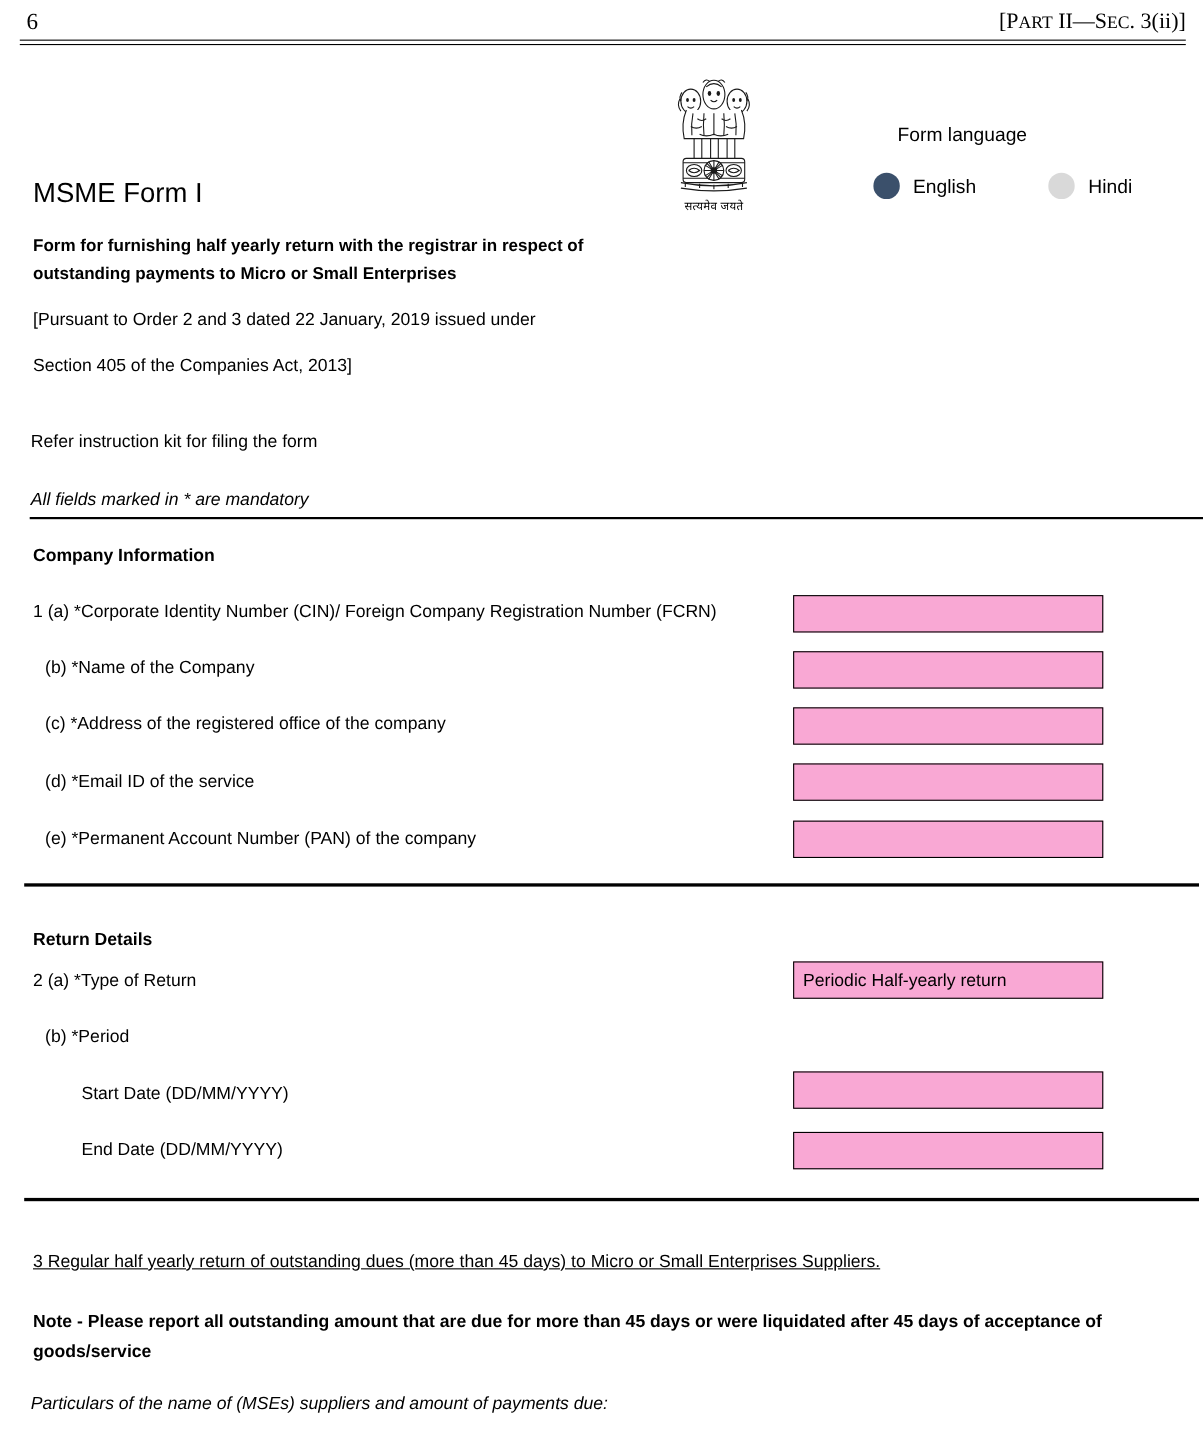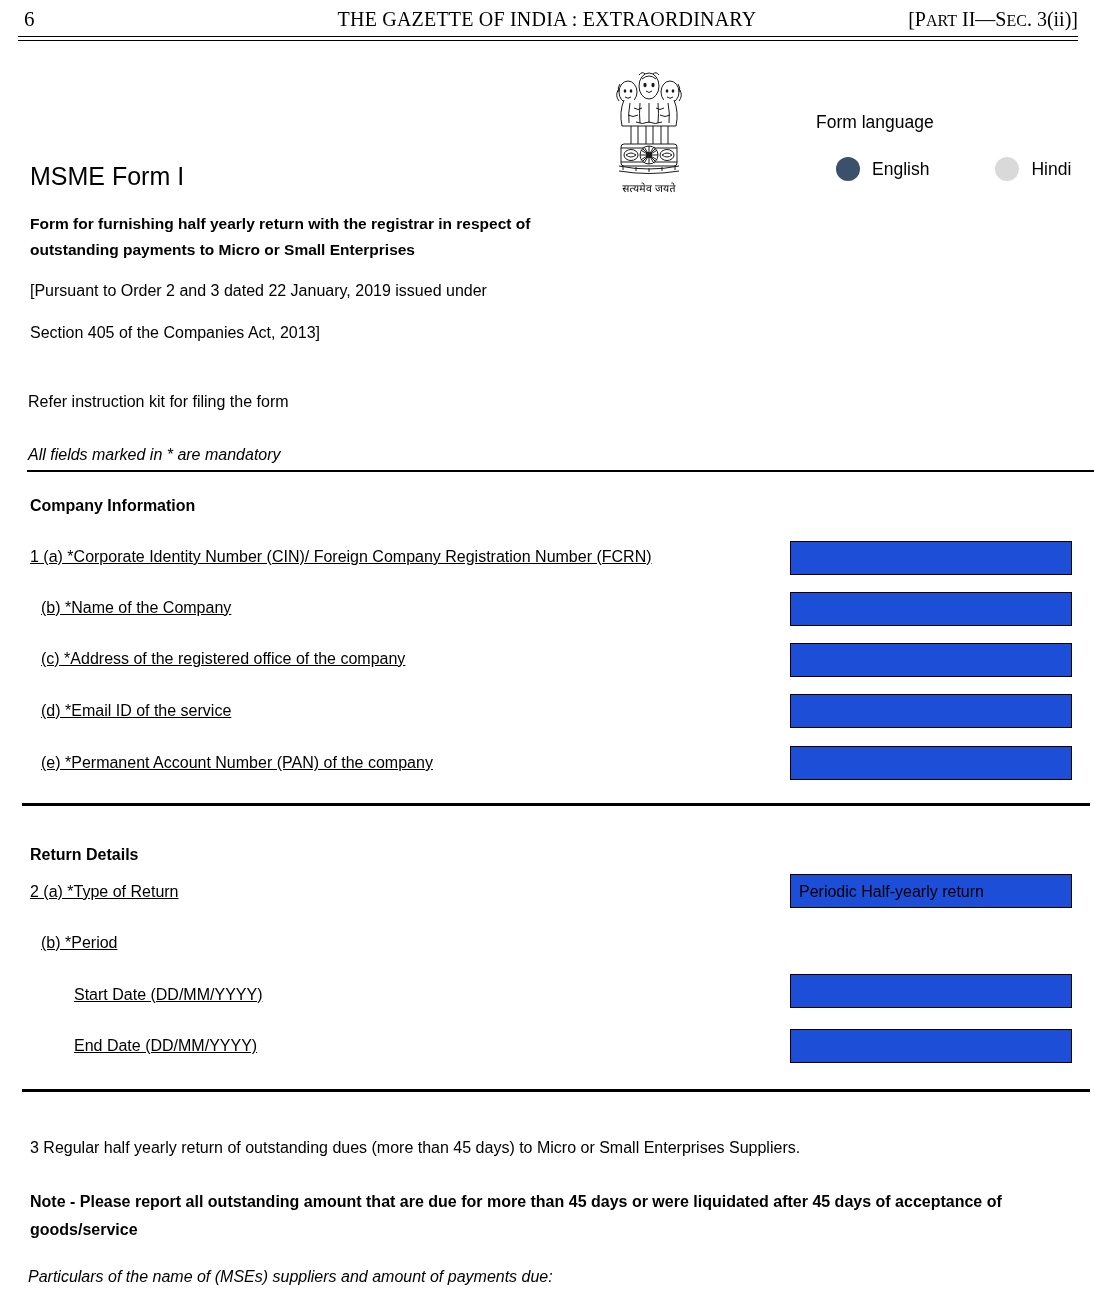--- a/index.html
+++ b/index.html
@@ -75,21 +75,21 @@
 
   
   .form-lang-label {
     position: absolute;
     left: 816px; top: 111px;
     font-size: 17.5px;
     line-height: 22px;
   }
   .lang-options {
     position: absolute;
-    left: 836px; top: 157px;
+    left: 794px; top: 157px;
     display: flex;
     align-items: center;
   }
   .lang-opt { display: flex; align-items: center; }
   .lang-opt + .lang-opt { margin-left: 66px; }
   .radio {
     width: 24px; height: 24px;
     border-radius: 50%;
     display: inline-block;
     flex: 0 0 auto;
@@ -162,49 +162,49 @@
     font-weight: bold;
     line-height: 22px;
   }
 
   
   .field-label {
     position: absolute;
     font-size: 16px;
     line-height: 24px;
     white-space: nowrap;
-    text-decoration: underline;
   }
   .field-label.lvl0 { left: 30px; }
   .field-label.lvl1 { left: 41px; }
   .field-label.lvl2 { left: 74px; }
 
   .field-box {
     position: absolute;
-    left: 790px;
+    left: 721px;
     width: 282px;
     height: 34px;
     border: 1.6px solid #000;
-    background: #1d4ed8;
+    background: #f9a8d4;
   }
   .field-box .val {
     display: block;
     padding: 5px 0 0 8px;
     font-size: 16px;
     line-height: 23px;
     white-space: nowrap;
   }
 
   
   .para-3 {
     position: absolute;
     left: 30px; top: 1136px;
     width: 1040px;
     font-size: 16px;
     line-height: 24px;
+    text-decoration: underline;
   }
   .note-block {
     position: absolute;
     left: 30px; top: 1188px;
     width: 1050px;
     font-size: 16px;
     font-weight: bold;
     line-height: 28px;
   }
   .particulars {
@@ -213,21 +213,20 @@
     font-size: 16px;
     font-style: italic;
     line-height: 24px;
   }
 </style>
 </head>
 <body>
 
 <div class="gazette-header">
   <div class="gz-page-no">6</div>
-  <div class="gz-title">THE GAZETTE OF INDIA : EXTRAORDINARY</div>
   <div class="gz-part"><span>[P</span><span class="sc">ART</span><span> II—S</span><span class="sc">EC</span><span>. 3(ii)]</span></div>
   <div class="gz-rule-wrap">
     <div class="r1"></div>
     <div class="r2"></div>
   </div>
 </div>
 
 <div class="emblem">
   <svg width="86" height="112" viewBox="0 0 86 112">
     <g fill="none" stroke="#1a1a1a" stroke-width="1">

